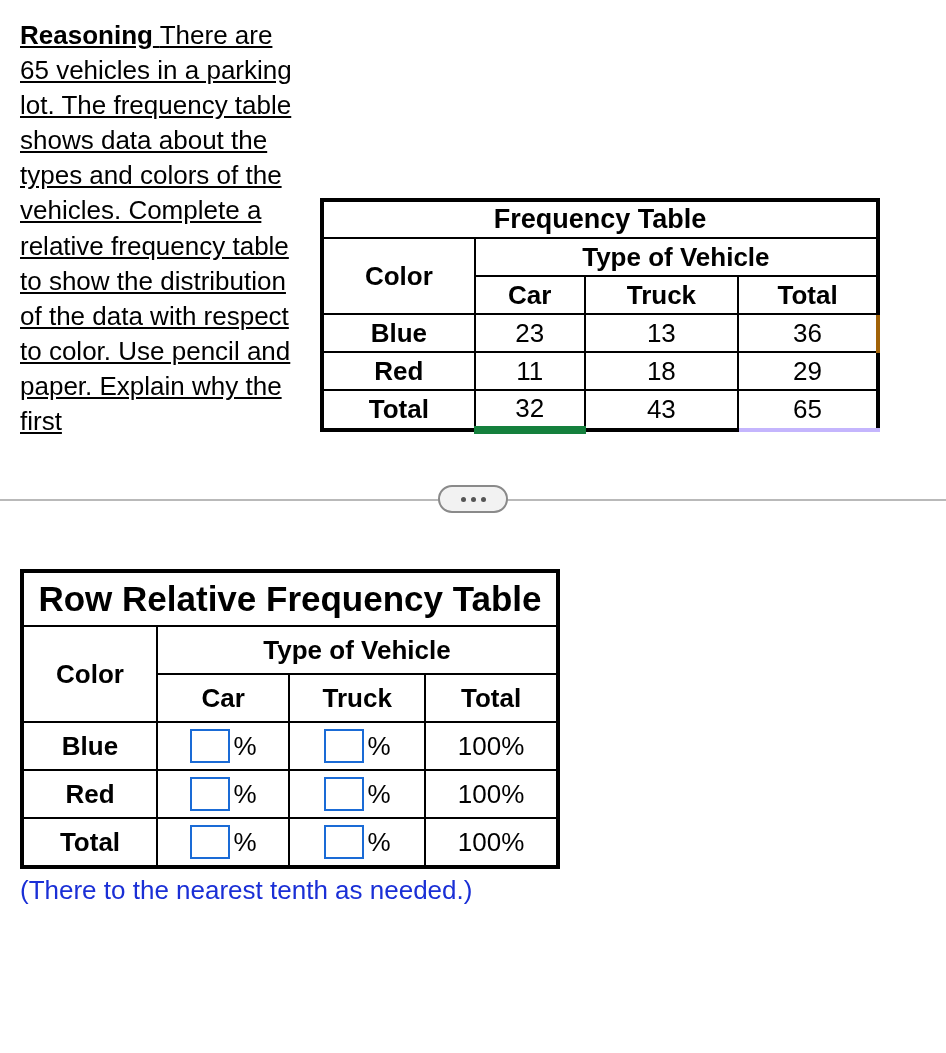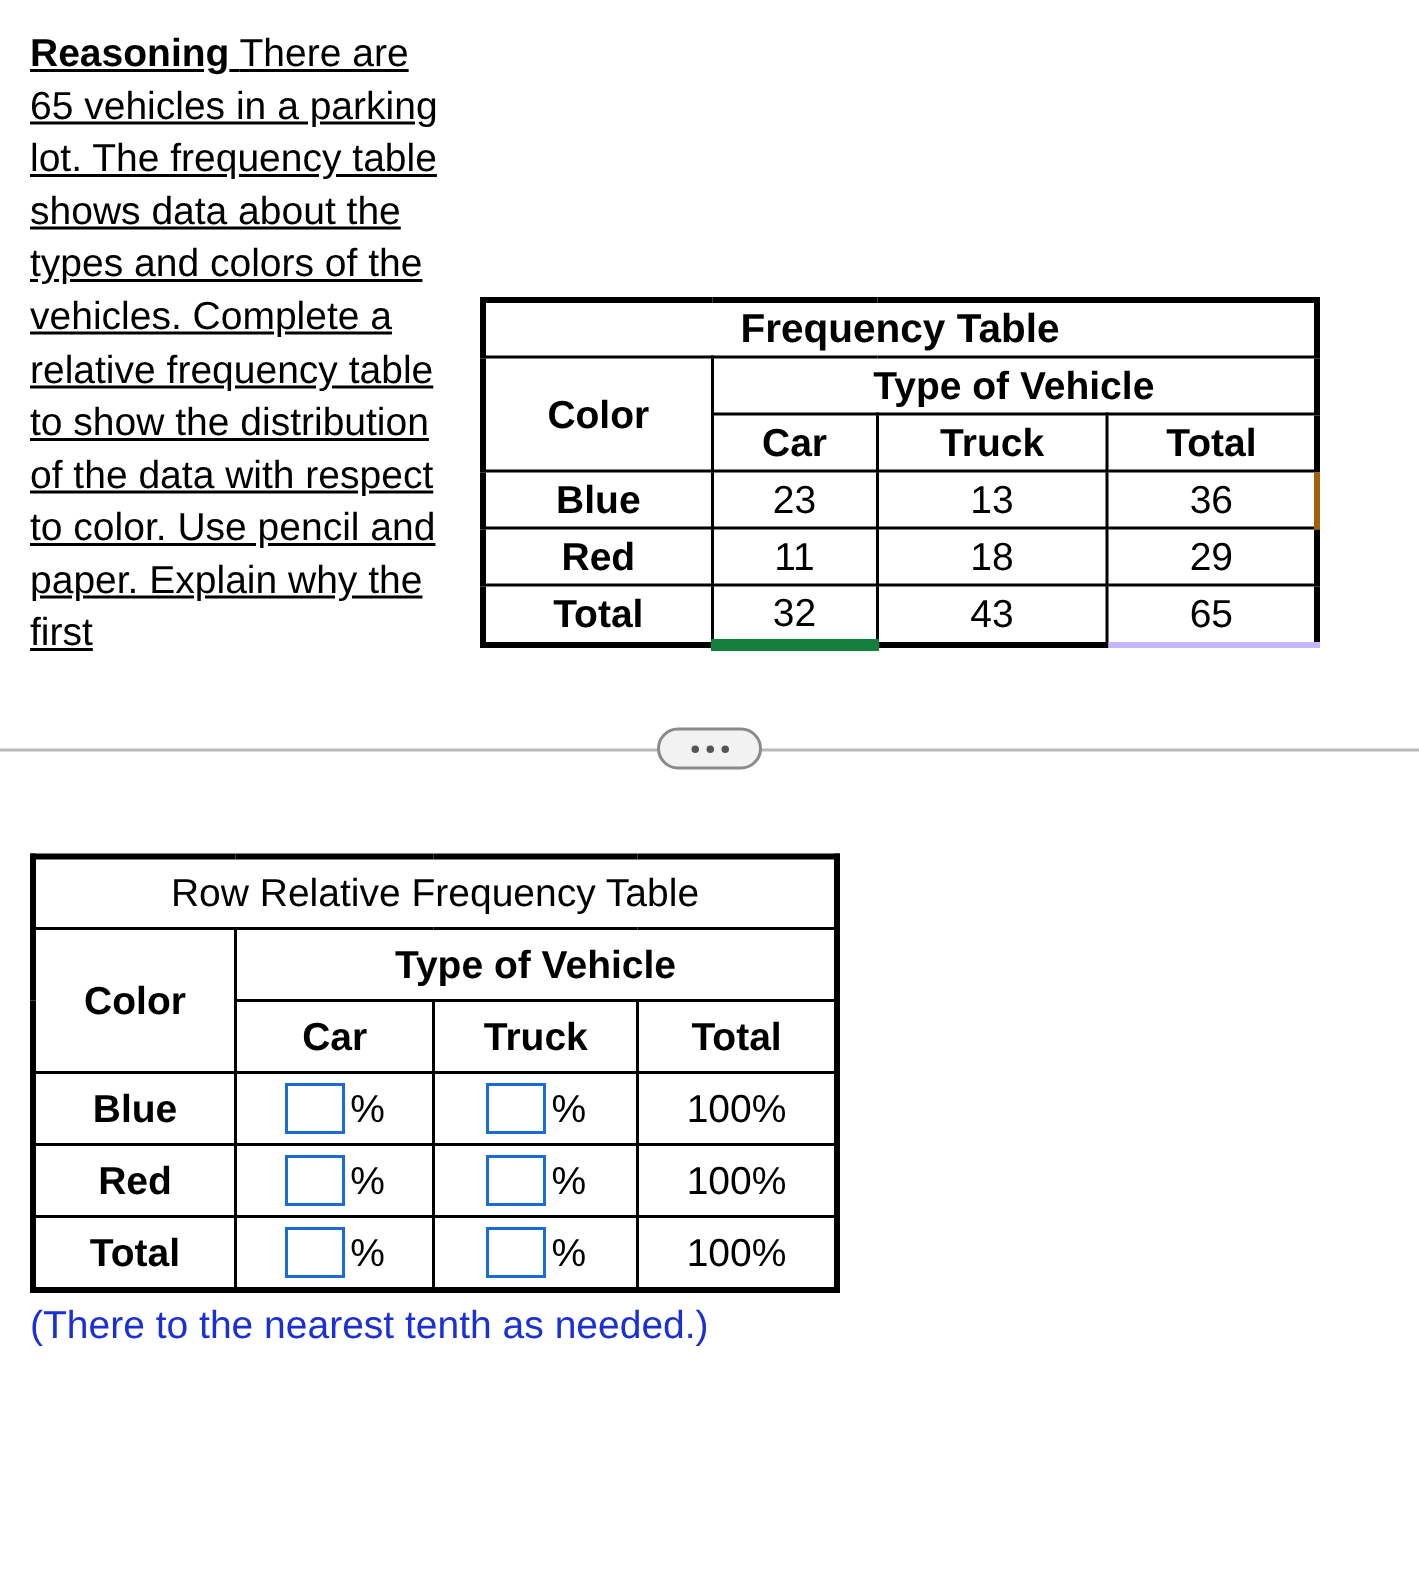--- a/index.html
+++ b/index.html
@@ -86,21 +86,21 @@
     border-collapse: collapse;
     width: 540px;
   }
   table.rrf th, table.rrf td {
     border: 2px solid #000;
     padding: 6px 8px;
     text-align: center;
     font-size: 26px;
     height: 48px;
   }
-  table.rrf .title { font-weight: 400; font-size: 26px; }
+  table.rrf .title { font-weight: 700; font-size: 35px; }
   table.rrf .hdr { font-weight: 700; }
   table.rrf .rowhdr { font-weight: 700; text-align: center; }
   .inputcell {
     display: inline-flex;
     align-items: center;
     justify-content: center;
     gap: 4px;
   }
   .inputbox {
     width: 40px;

